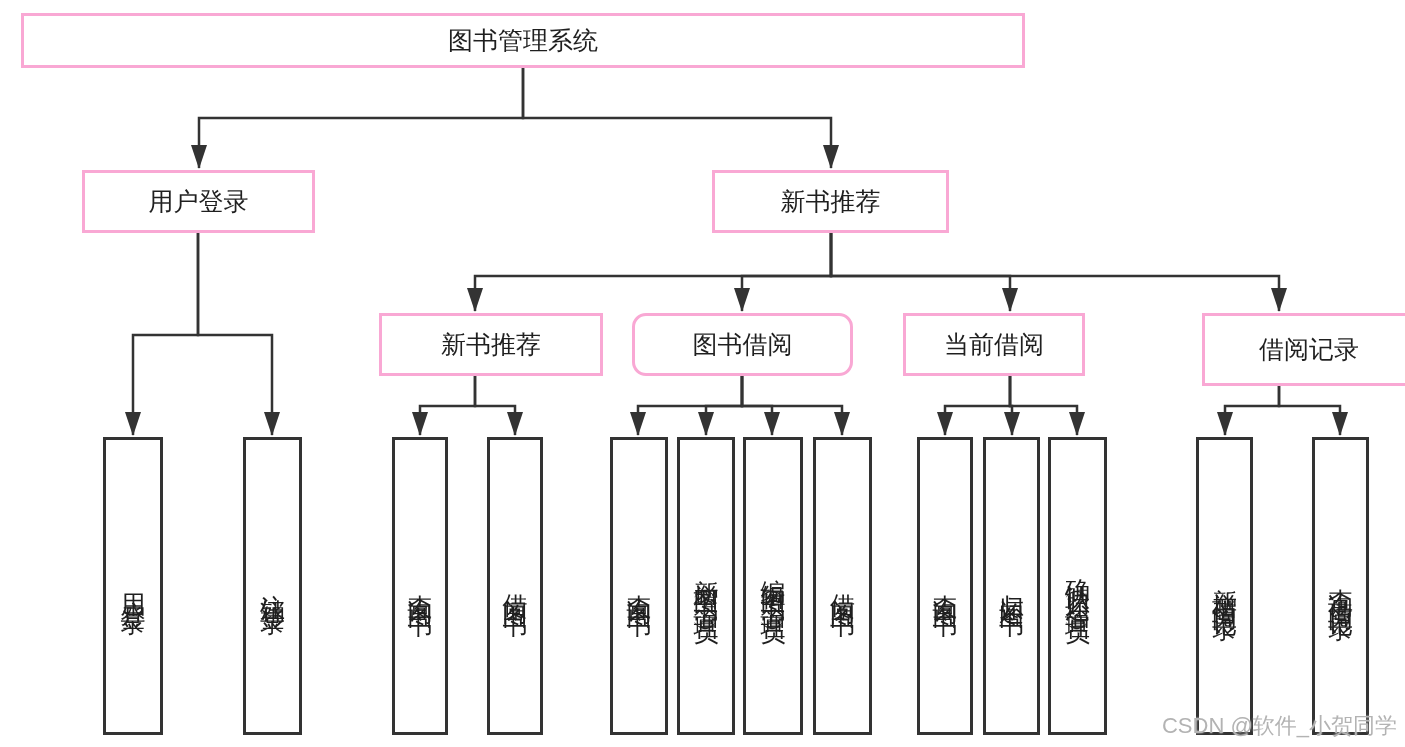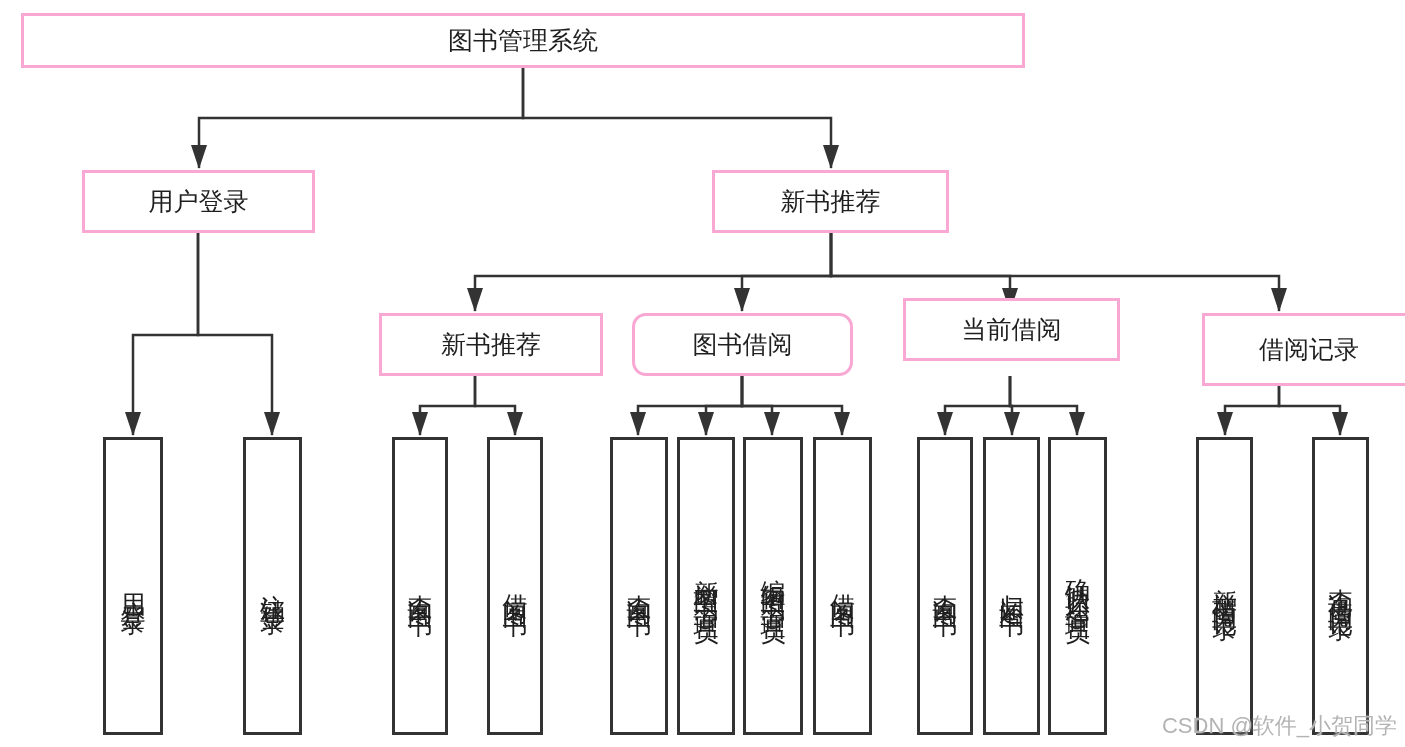--- a/index.html
+++ b/index.html
@@ -104,21 +104,21 @@
     </g>
   </svg>
 
   <div class="node" style="left:21px; top:13px; width:1004px; height:55px;">图书管理系统</div>
 
   <div class="node" style="left:82px; top:170px; width:233px; height:63px;">用户登录</div>
   <div class="node" style="left:712px; top:170px; width:237px; height:63px;">新书推荐</div>
 
   <div class="node" style="left:379px; top:313px; width:224px; height:63px;">新书推荐</div>
   <div class="node" style="left:632px; top:313px; width:221px; height:63px;border-radius:14px;">图书借阅</div>
-  <div class="node" style="left:903px; top:298px; width:217px; height:63px;">当前借阅</div>
+  <div class="node" style="left:903px; top:313px; width:182px; height:63px;">当前借阅</div>
   <div class="node" style="left:1172px; top:313px; width:214px; height:73px;margin-left:30px;">借阅记录</div>
 
   <div class="leaf" style="left:103px; top:437px; width:60px; height:298px;">
     <span class="vtext">用户登录</span>
   </div>
   <div class="leaf" style="left:243px; top:437px; width:59px; height:298px;">
     <span class="vtext">注销登录</span>
   </div>
 
   <div class="leaf" style="left:392px; top:437px; width:56px; height:298px;">

